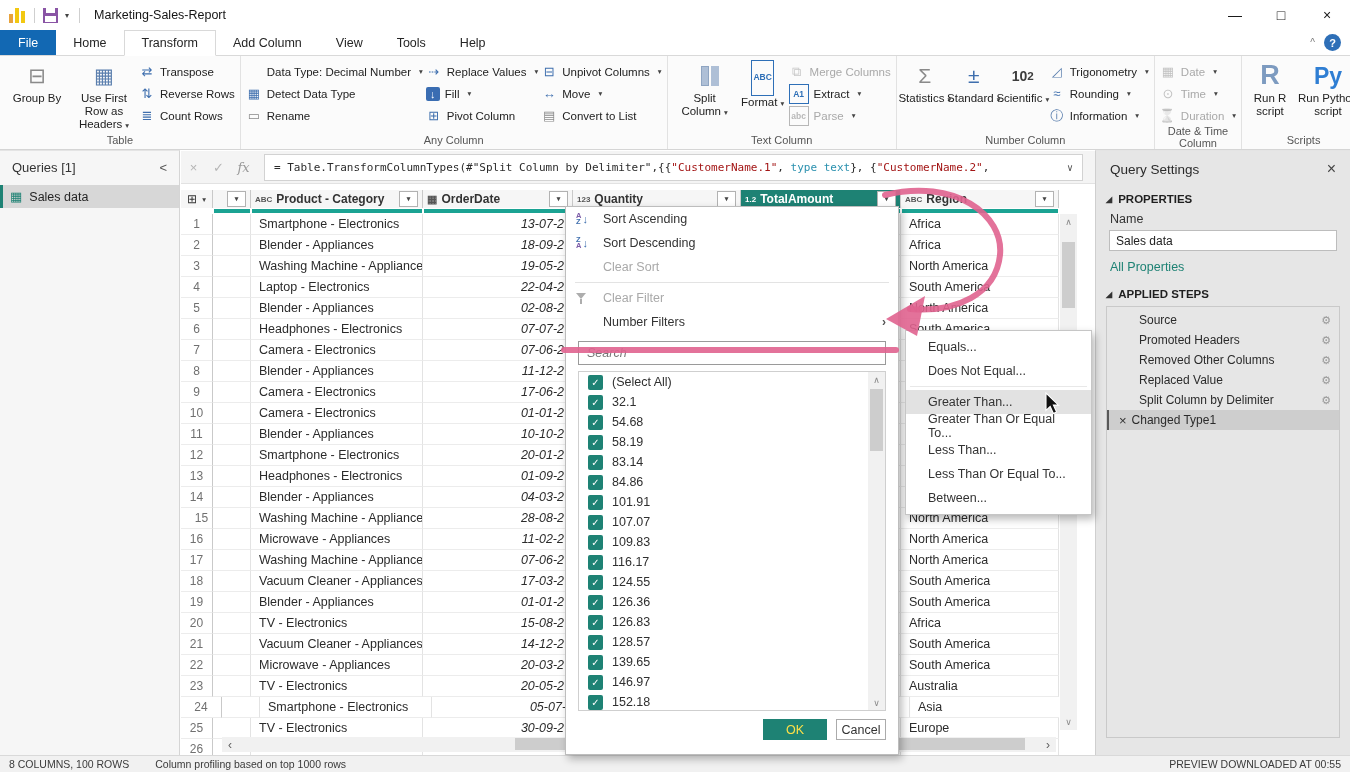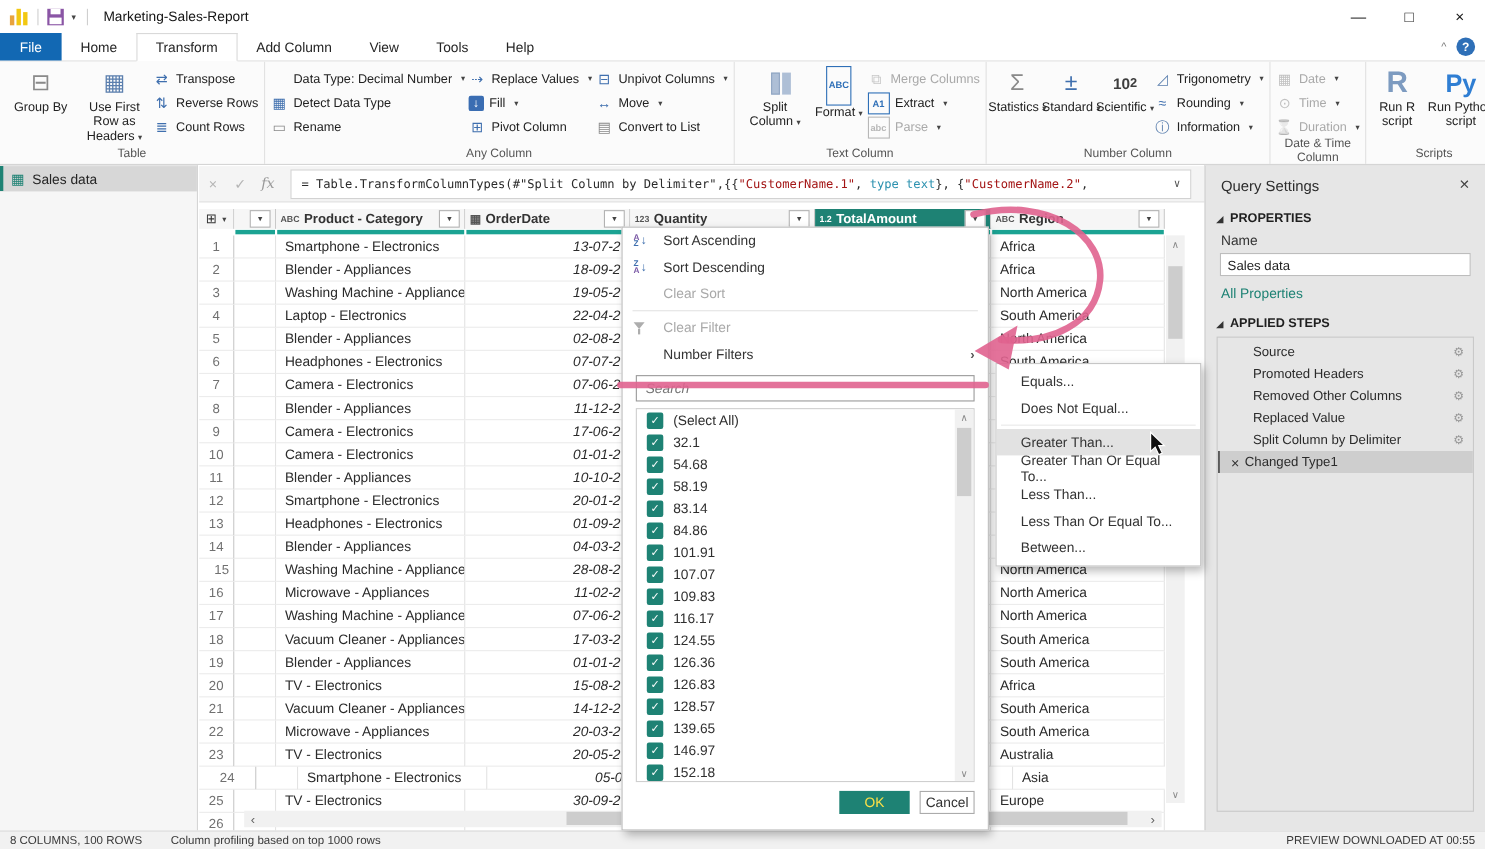--- a/index.html
+++ b/index.html
@@ -357,20 +357,24 @@
     <span class="fb-btn">×</span>
     <span class="fb-btn">✓</span>
     <span class="fb-btn fx">fx</span>
     <div class="fb-input">
       <span id="formula-text"><span style="color: rgb(43, 43, 43);">= Table.TransformColumnTypes(#"Split Column by Delimiter",{{</span><span style="color: rgb(163, 21, 21);">"CustomerName.1"</span><span style="color: rgb(43, 43, 43);">, </span><span style="color: rgb(43, 145, 175);">type text</span><span style="color: rgb(43, 43, 43);">}, {</span><span style="color: rgb(163, 21, 21);">"CustomerName.2"</span><span style="color: rgb(43, 43, 43);">,</span></span>
       <span class="fb-chev">∨</span>
     </div>
   </div>
 
   <div class="queries">
+    <div class="queries-header">
+      <span>Queries [1]</span>
+      <span class="q-collapse">&lt;</span>
+    </div>
     <div class="qitem selected">
       <span class="qicon">▦</span>
       <span>Sales data</span>
     </div>
   </div>
 
   <div class="grid">
     <div class="ghead" id="grid-header">
         <div class="gh corner">
           <span>⊞</span>
@@ -616,21 +620,21 @@
         <div class="grow">
           <div class="gc num" style="width: 32px;">23</div>
           <div class="gc" style="width: 38px;"></div>
           <div class="gc" style="width: 172px;">TV - Electronics</div>
           <div class="gc date" style="width: 150px;">20-05-2</div>
           <div class="gc" style="width: 168px;"></div>
           <div class="gc" style="width: 160px;"></div>
           <div class="gc" style="width: 158px;">Australia</div>
         </div>
         <div class="grow">
-          <div class="gc num" style="width: 52px;">24</div>
+          <div class="gc num" style="width: 41px;">24</div>
           <div class="gc" style="width: 38px;"></div>
           <div class="gc" style="width: 172px;">Smartphone - Electronics</div>
           <div class="gc date" style="width: 150px;">05-07-2</div>
           <div class="gc" style="width: 168px;"></div>
           <div class="gc" style="width: 160px;"></div>
           <div class="gc" style="width: 158px;">Asia</div>
         </div>
         <div class="grow">
           <div class="gc num" style="width: 32px;">25</div>
           <div class="gc" style="width: 38px;"></div>

